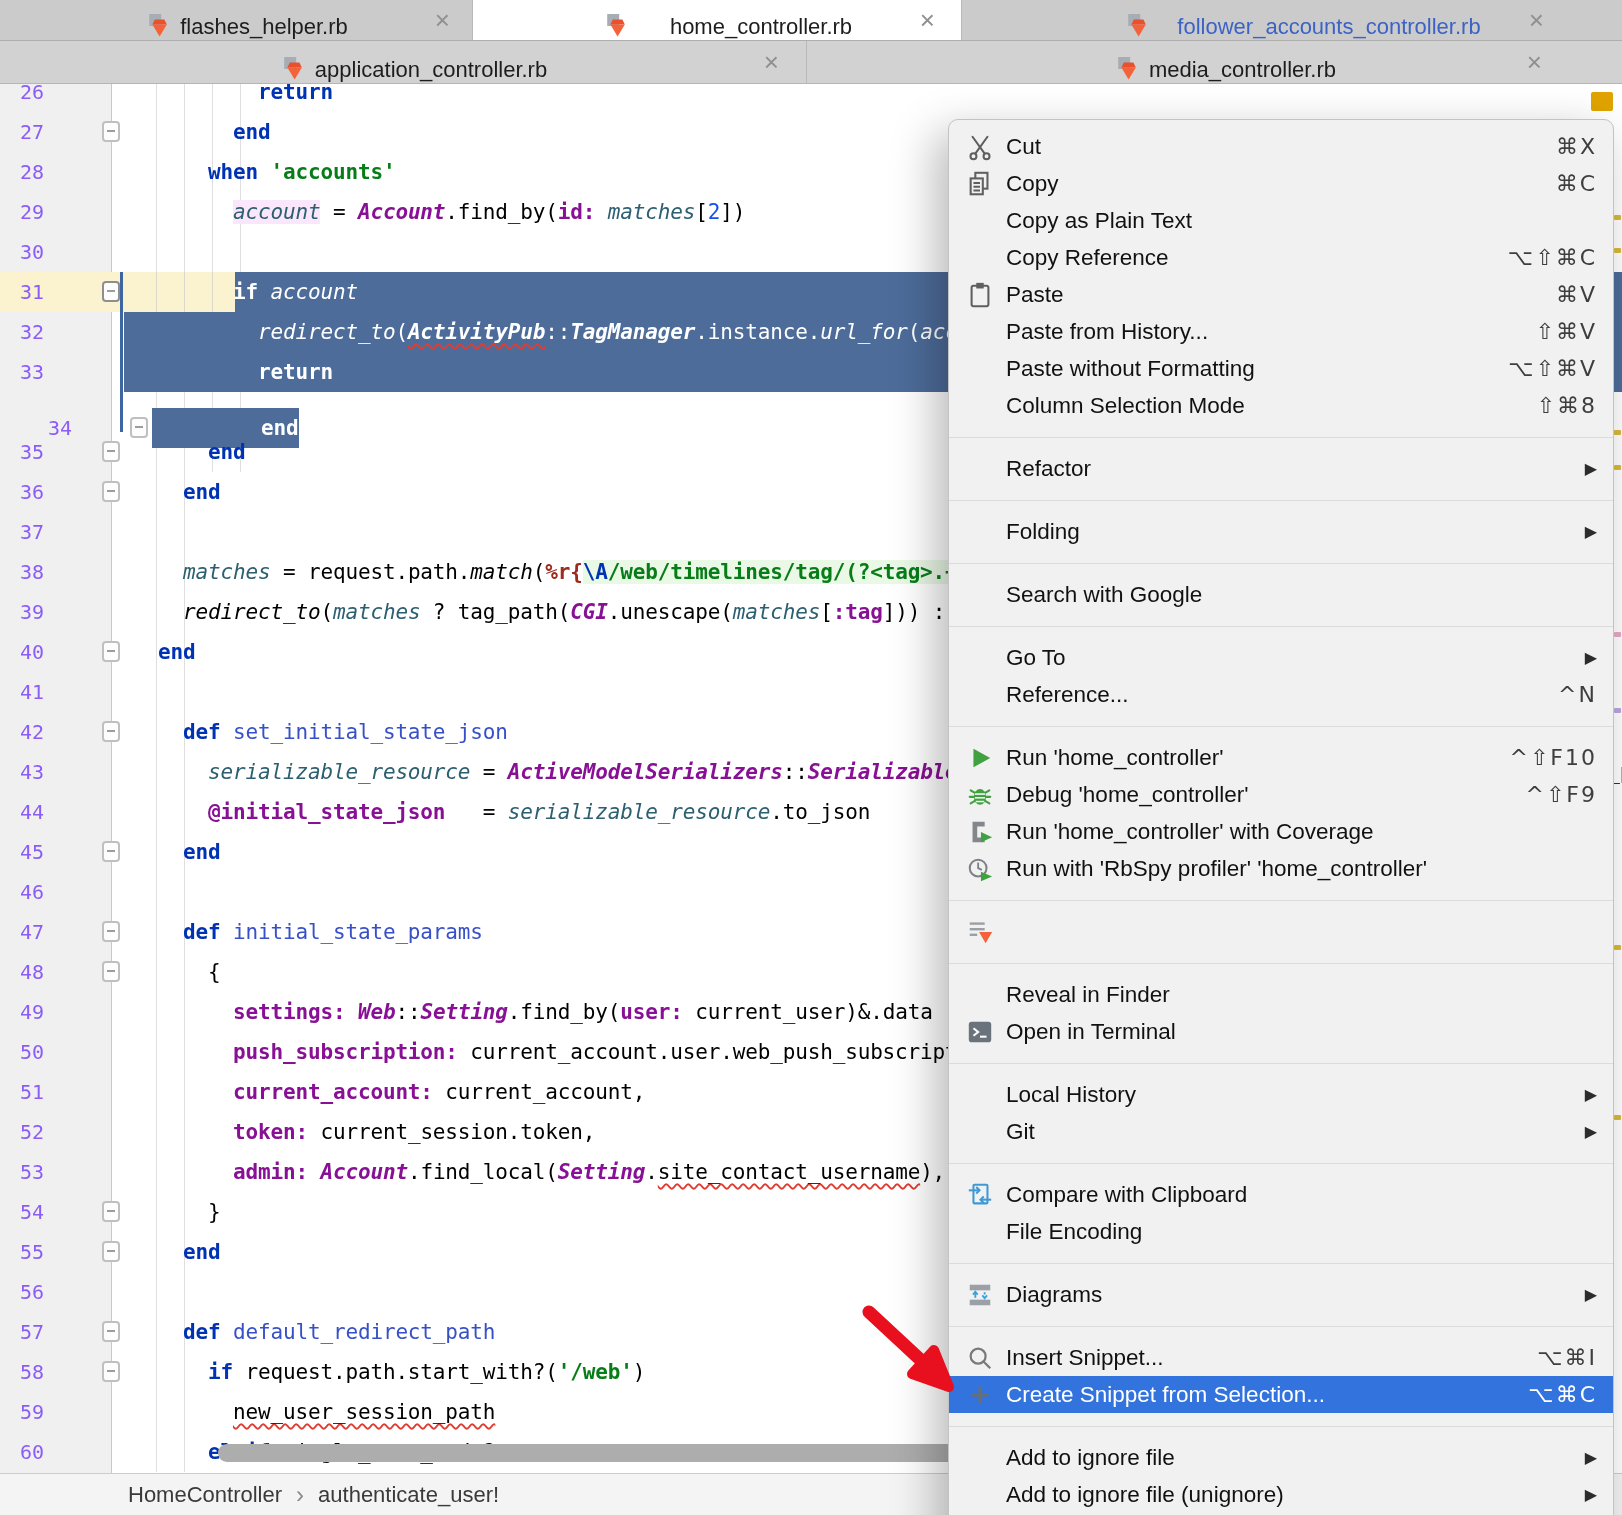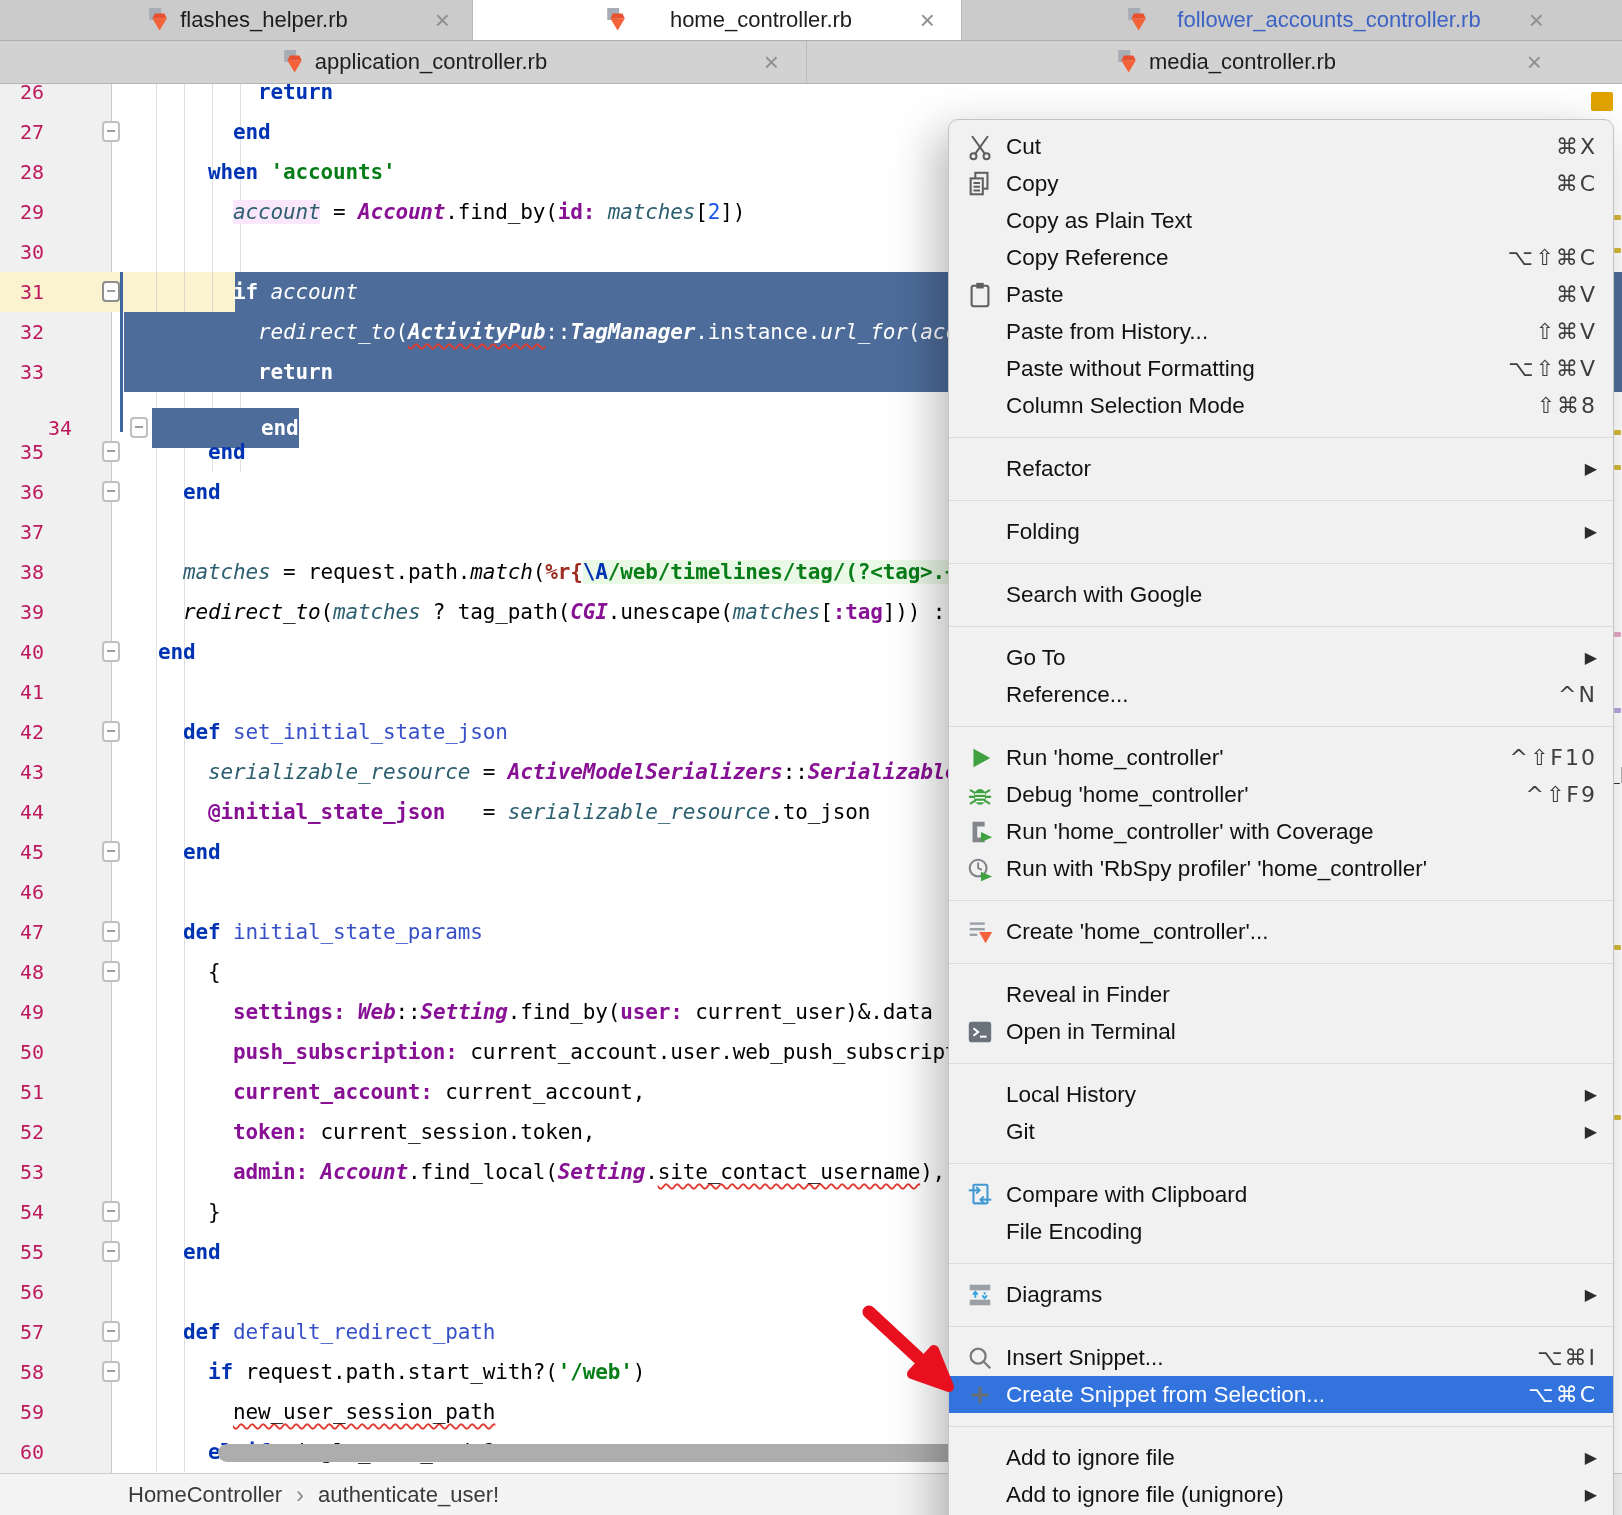--- a/index.html
+++ b/index.html
@@ -6,39 +6,39 @@
   body{width:1622px;height:1515px;overflow:hidden;background:#fff;
        font-family:"Liberation Sans",sans-serif;-webkit-font-smoothing:antialiased;}
   #app{position:absolute;left:0;top:0;width:1622px;height:1515px;overflow:hidden;}
 
   
   #tabbar{position:absolute;left:0;top:0;width:1622px;height:84px;z-index:5;}
   .trow{position:absolute;left:0;width:1622px;display:flex;}
   .trow1{top:0;height:40px;background:#cbcbcb;}
   .trow2{top:40px;height:44px;background:#d2d2d2;border-top:1px solid #aeaeae;
          border-bottom:1px solid #b5b5b5;box-sizing:border-box;}
-  .tab{position:relative;height:100%;display:flex;align-items:center;justify-content:center;
+  .tab{position:relative;height:100%;display:flex;align-items:flex-end;justify-content:center;
        border-right:1px solid #b9b9b9;box-sizing:border-box;padding-left:22px;}
   .tab:last-child{border-right:none;}
   .tab.active{background:#ffffff;gap:32px;}
   .tab .tlabel{font-size:22px;color:#1d1d1d;margin-left:10px;white-space:nowrap;}
   .tab.modified .tlabel{color:#3c63c4;}
   .tab .x{position:absolute;top:50%;transform:translateY(-50%);font-size:26px;color:#909090;line-height:1;}
   .tab svg{width:24px;height:28px;flex:none;}
 
   
   #editor{position:absolute;left:0;top:84px;width:1622px;height:1389px;overflow:hidden;background:#fff;}
   .gutterbg{position:absolute;left:0;top:0;width:112px;height:100%;background:#f0f0f0;
             border-right:1px solid #c9c9c9;box-sizing:border-box;z-index:0;}
   .caretrow{position:absolute;background:#fbf2d0;z-index:1;}
   .guide{position:absolute;width:1px;background:#c4c4c4;opacity:.55;z-index:2;}
   .gaccent{position:absolute;left:120px;width:3px;background:#3e66a0;z-index:5;}
   .ln{position:absolute;left:0;width:1622px;height:40px;z-index:3;}
   .lnum{position:absolute;left:0;width:44px;top:0;height:40px;line-height:40px;text-align:right;
-        font-family:"DejaVu Sans Mono",monospace;font-size:20px;color:#be185d;}
+        font-family:"DejaVu Sans Mono",monospace;font-size:20px;color:#8b5cf6;}
   .fold{position:absolute;left:102px;top:9px;width:18px;height:21px;border:2px solid #bfbfbf;
         border-radius:4px;background:#fdfdfd;box-sizing:border-box;z-index:4;}
   .fold.dark{border-color:#8e8e8e;}
   .fold::after{content:"";position:absolute;left:3px;right:3px;top:7px;height:2px;background:#9d9d9d;}
   .lselbg{position:absolute;top:0;height:40px;background:#4d6c9a;z-index:1;}
   pre.code{position:absolute;left:158px;top:0;margin:0;height:40px;line-height:40px;
            font-family:"DejaVu Sans Mono",monospace;font-size:21px;letter-spacing:-0.15px;
            white-space:pre;z-index:3;color:#000;}
   .ln.selw pre.code, .ln.selw pre.code span{color:#fff !important;}
 
@@ -478,21 +478,20 @@
         <span class="mic">
           <svg viewBox="0 0 30 30">
             <g stroke="#9aa0a6" stroke-width="2.6" fill="none">
               <path d="M4 6 H20"></path>
               <path d="M4 12 H20"></path>
               <path d="M4 18 H12"></path>
             </g>
             <polygon points="14,15 28,15 21,27" fill="#f4623a"></polygon>
           </svg>
         </span>
-        <span class="mil">Create 'home_controller'...</span>
       </div>
       <div class="msep"></div>
       <div class="mi">
         <span class="mic"></span>
         <span class="mil">Reveal in Finder</span>
       </div>
       <div class="mi">
         <span class="mic">
           <svg viewBox="0 0 30 30">
             <rect x="3" y="4" width="24" height="22" rx="3" fill="#6a737b"></rect>

